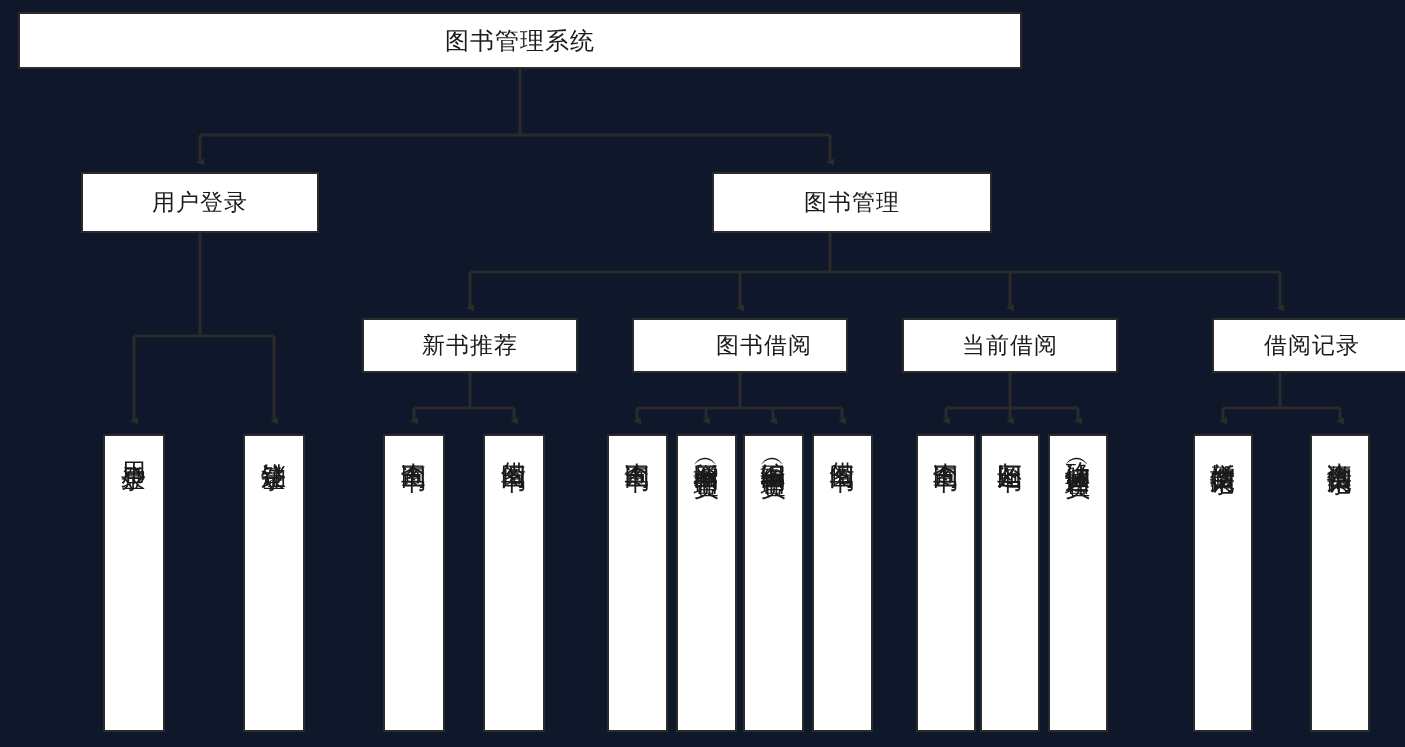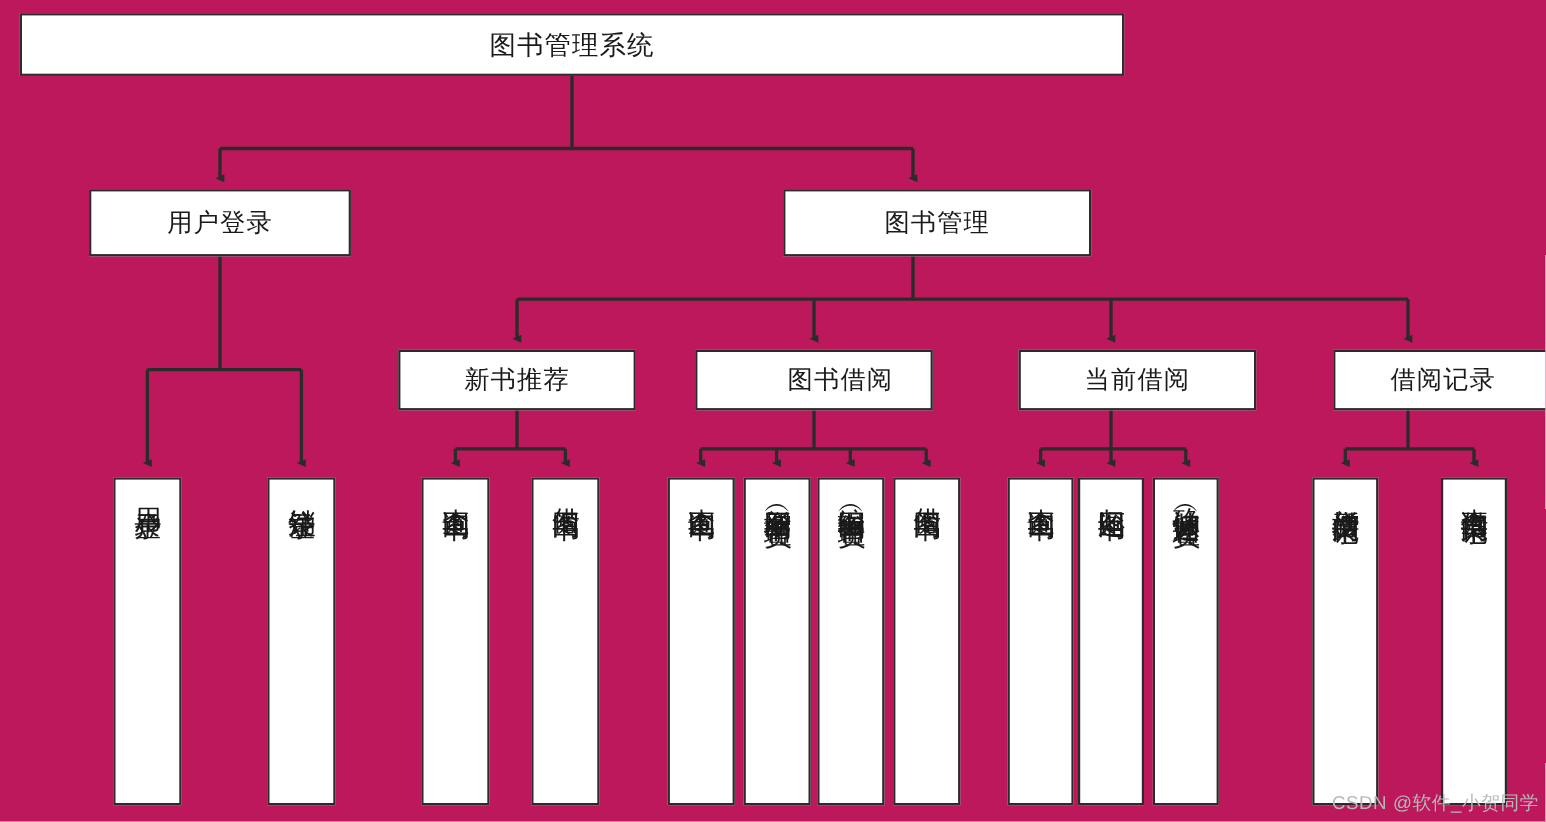--- a/index.html
+++ b/index.html
@@ -8,21 +8,21 @@
     padding: 0;
     background: #ffffff;
   }
   body {
     font-family: "Liberation Sans", "DejaVu Sans", sans-serif;
   }
   #canvas {
     position: relative;
     width: 1405px;
     height: 747px;
-    background: #be185d;
+    background: #0f172a;
     overflow: hidden;
   }
   #edges {
     position: absolute;
     left: 0;
     top: 0;
     width: 1405px;
     height: 747px;
     pointer-events: none;
   }
@@ -121,21 +121,21 @@
     </g>
   </svg>
 
   <div class="node horiz root" style="left:18px; top:12px; width:1004px; height:57px;">图书管理系统</div>
 
   <div class="node horiz" style="left:81px; top:172px; width:238px; height:61px;">用户登录</div>
   <div class="node horiz" style="left:712px; top:172px; width:280px; height:61px;">图书管理</div>
 
   <div class="node horiz" style="left:362px; top:318px; width:216px; height:55px;">新书推荐</div>
   <div class="node horiz" style="left:632px; top:318px; width:216px; height:55px;padding-left:48px;">图书借阅</div>
-  <div class="node horiz" style="left:902px; top:318px; width:216px; height:55px;margin-left:24px;">当前借阅</div>
+  <div class="node horiz" style="left:902px; top:318px; width:216px; height:55px;">当前借阅</div>
   <div class="node horiz" style="left:1212px; top:318px; width:200px; height:55px;">借阅记录</div>
 
   <div class="node vert" style="left:103px; top:434px; width:62px; height:298px;">
     <span class="vlabel">用户登录</span>
   </div>
   <div class="node vert" style="left:243px; top:434px; width:62px; height:298px;">
     <span class="vlabel">注销登录</span>
   </div>
 
   <div class="node vert" style="left:383px; top:434px; width:62px; height:298px;">
@@ -168,15 +168,14 @@
     <span class="vlabel">确认归还（管理员）</span>
   </div>
 
   <div class="node vert" style="left:1193px; top:434px; width:60px; height:298px;">
     <span class="vlabel">新增借阅记录</span>
   </div>
   <div class="node vert" style="left:1310px; top:434px; width:60px; height:298px;">
     <span class="vlabel">查询借阅记录</span>
   </div>
 
-  <div class="watermark">CSDN @软件_小贺同学</div>
 
 </div>
 
 </body></html>

